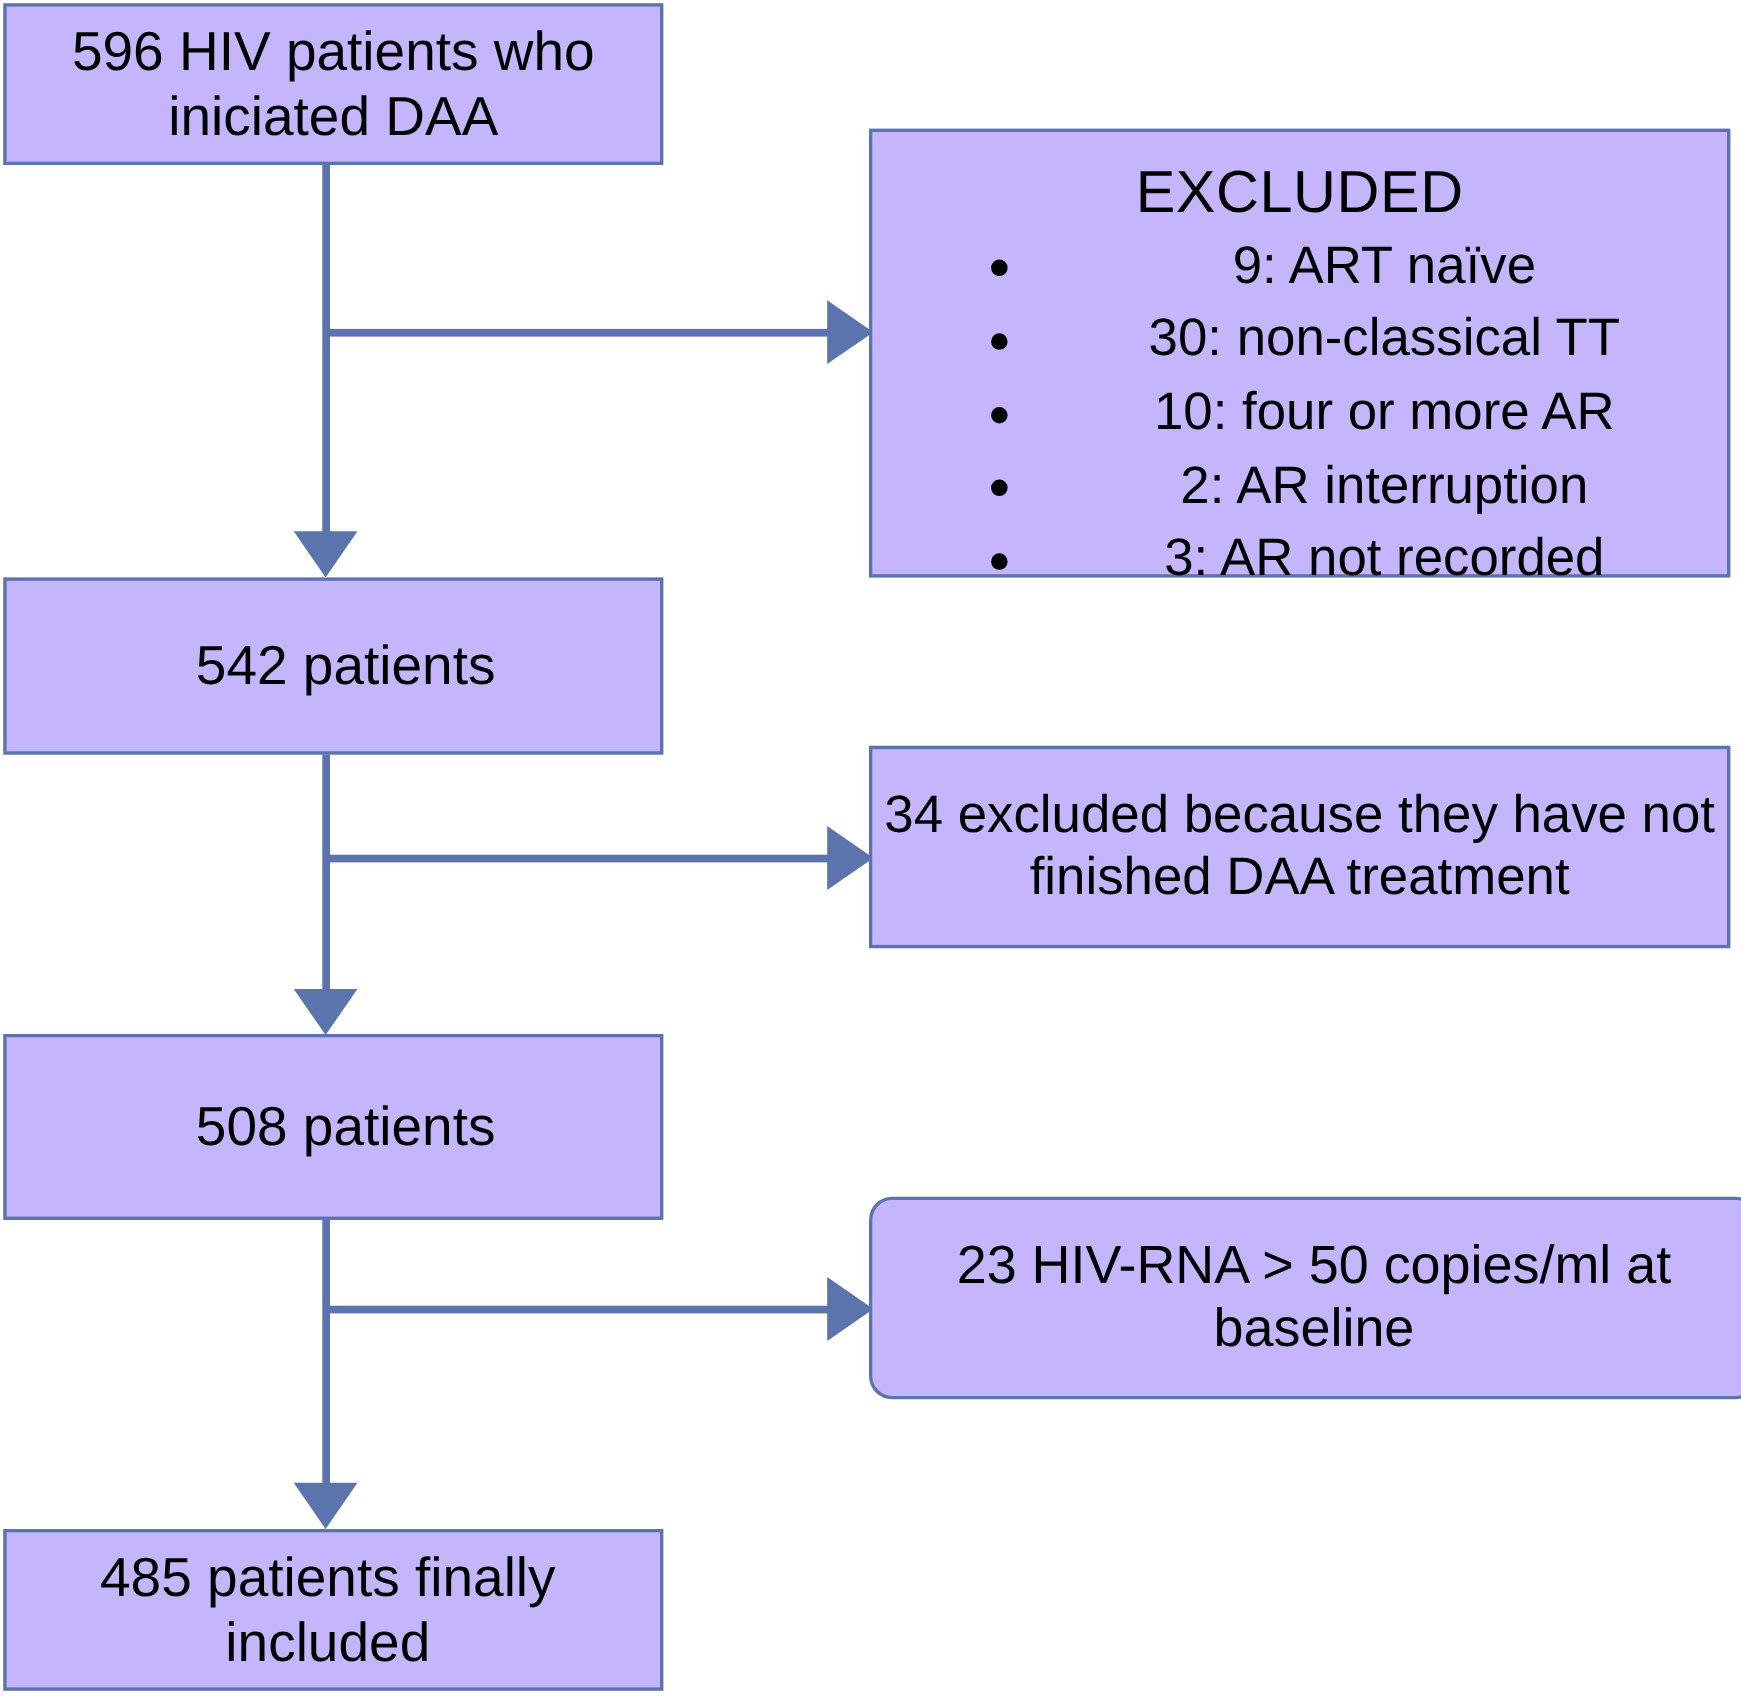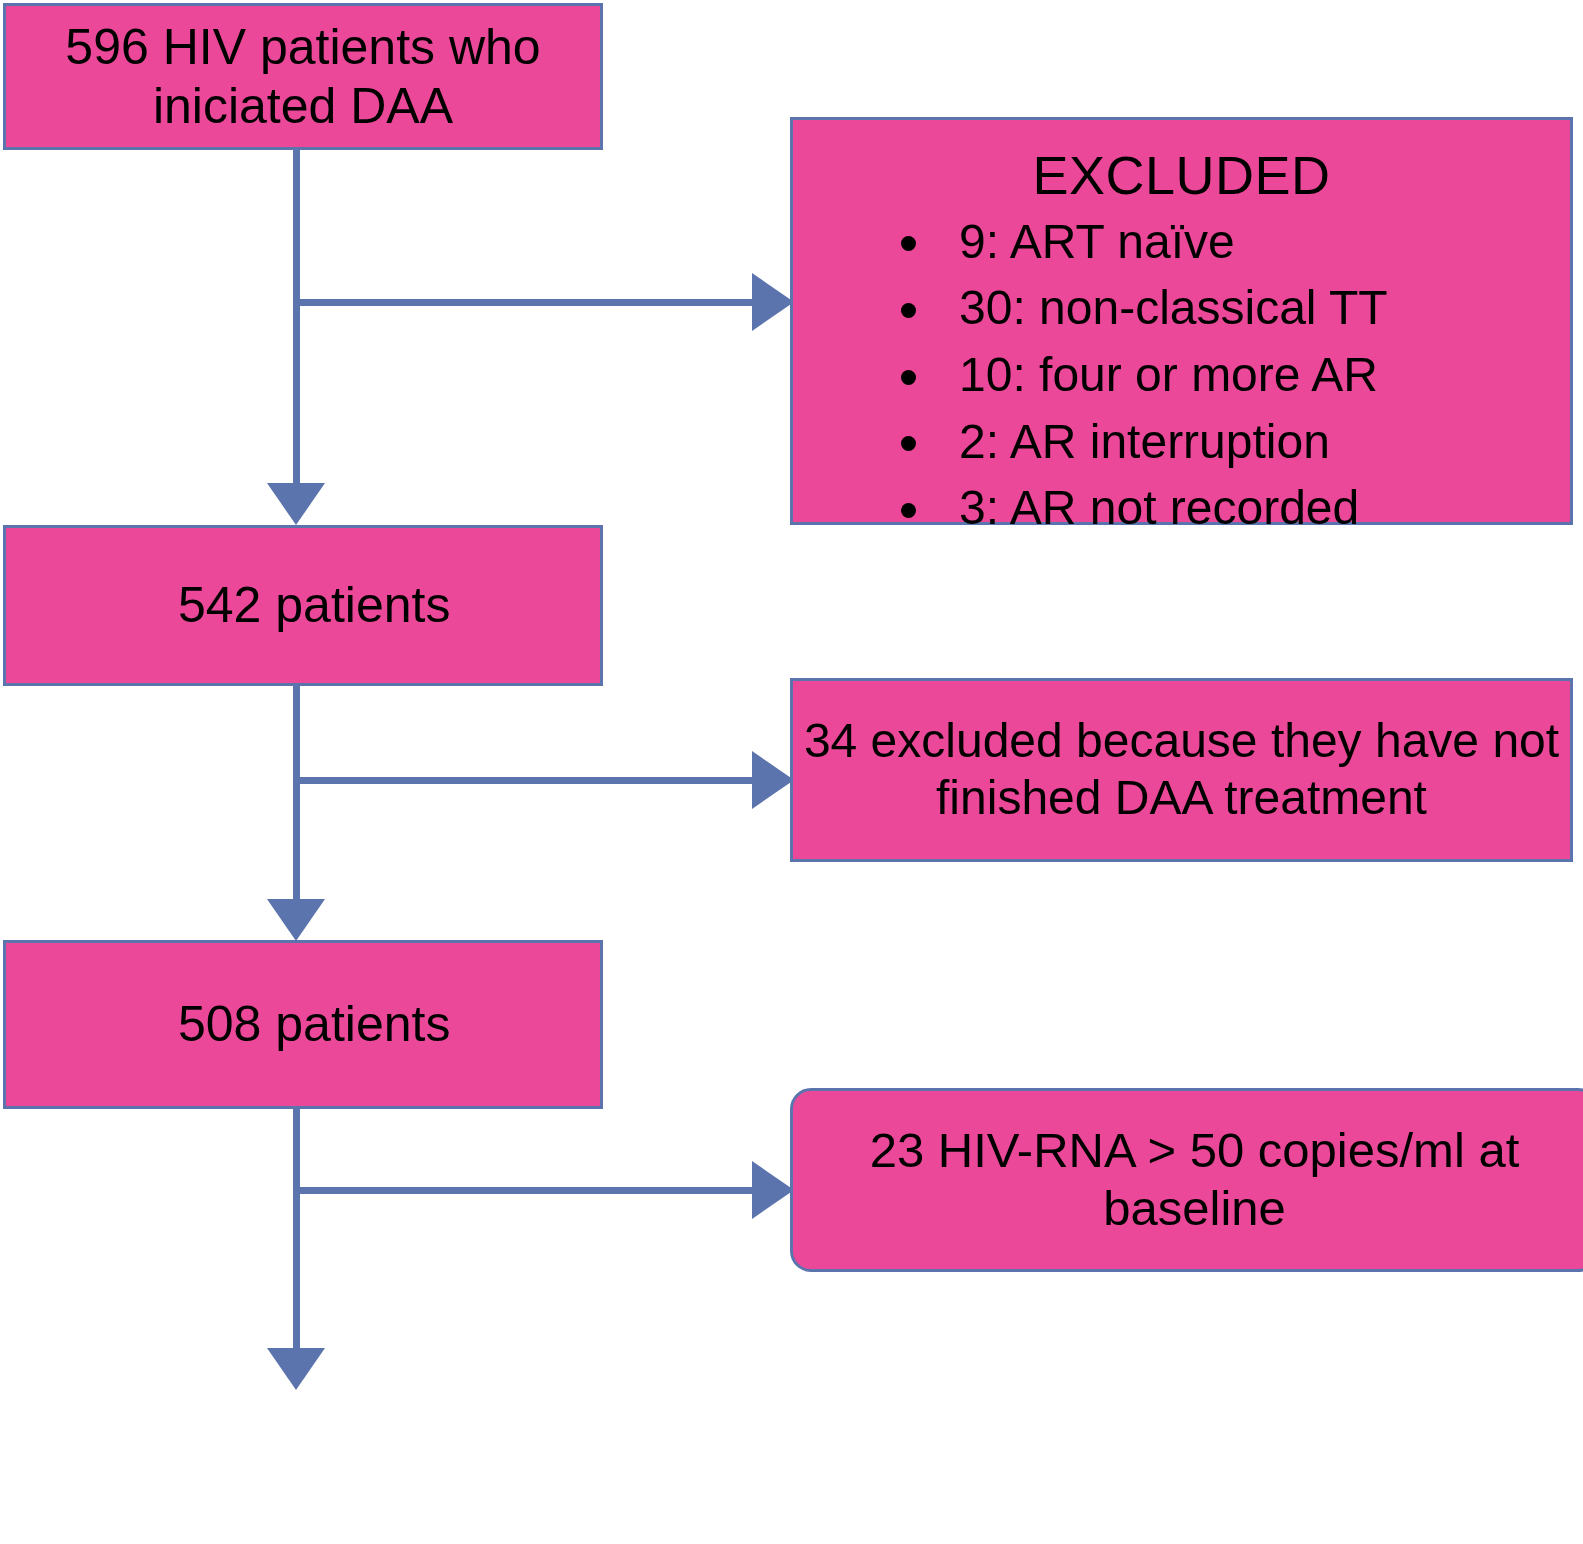--- a/index.html
+++ b/index.html
@@ -12,21 +12,21 @@
     width: 1583px;
     height: 1544px;
     background: #ffffff;
     font-family: "Liberation Sans", sans-serif;
     overflow: hidden;
   }
   .box {
     position: absolute;
     box-sizing: border-box;
     border: 3px solid #5b74ad;
-    background: #ec4899;
+    background: #c4b5fd;
     display: flex;
     align-items: center;
     justify-content: center;
     color: #000000;
     line-height: 1.18;
     text-align: center;
   }
   .box .txt {
     display: block;
     width: 100%;
@@ -73,21 +73,21 @@
   #excluded-list {
     list-style: none;
     margin: 6px 0 0 0;
     padding: 0 0 0 96px;
     font-size: 48px;
   }
   #excluded-list li {
     position: relative;
     padding-left: 58px;
     margin-bottom: 10px;
-    text-align: left;
+    text-align: center;
     white-space: nowrap;
   }
   #excluded-list li .bullet {
     position: absolute;
     left: 0;
     top: 0.47em;
     width: 15px;
     height: 15px;
     background: #000;
     border-radius: 50%;
@@ -194,14 +194,18 @@
 
   <div class="box" id="box-508">
     <span class="txt">508 patients</span>
   </div>
 
   <div class="box" id="box-rna">
     <span class="txt">23 HIV-RNA &gt; 50 copies/ml at
 baseline</span>
   </div>
 
+  <div class="box" id="box-included">
+    <span class="txt">485 patients finally
+included</span>
+  </div>
 
 </div>
 
 </body></html>

